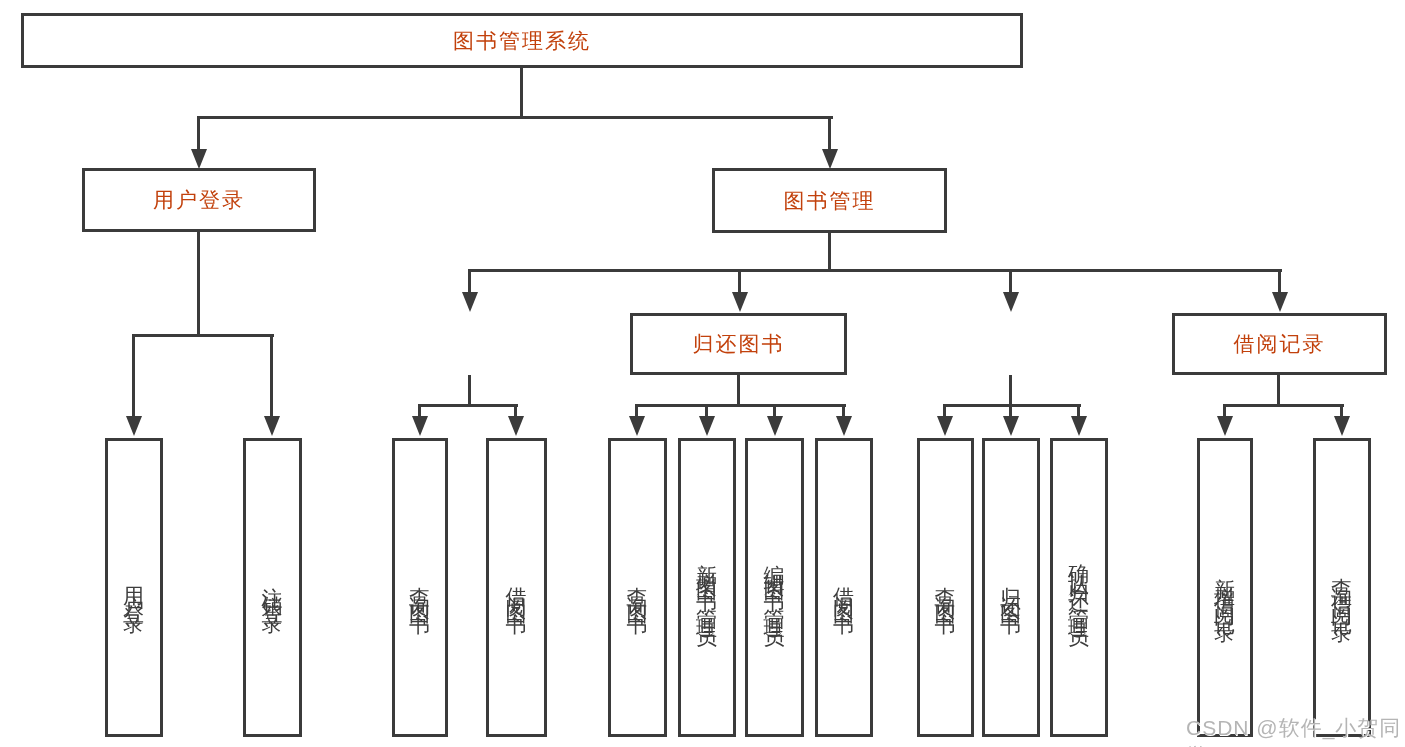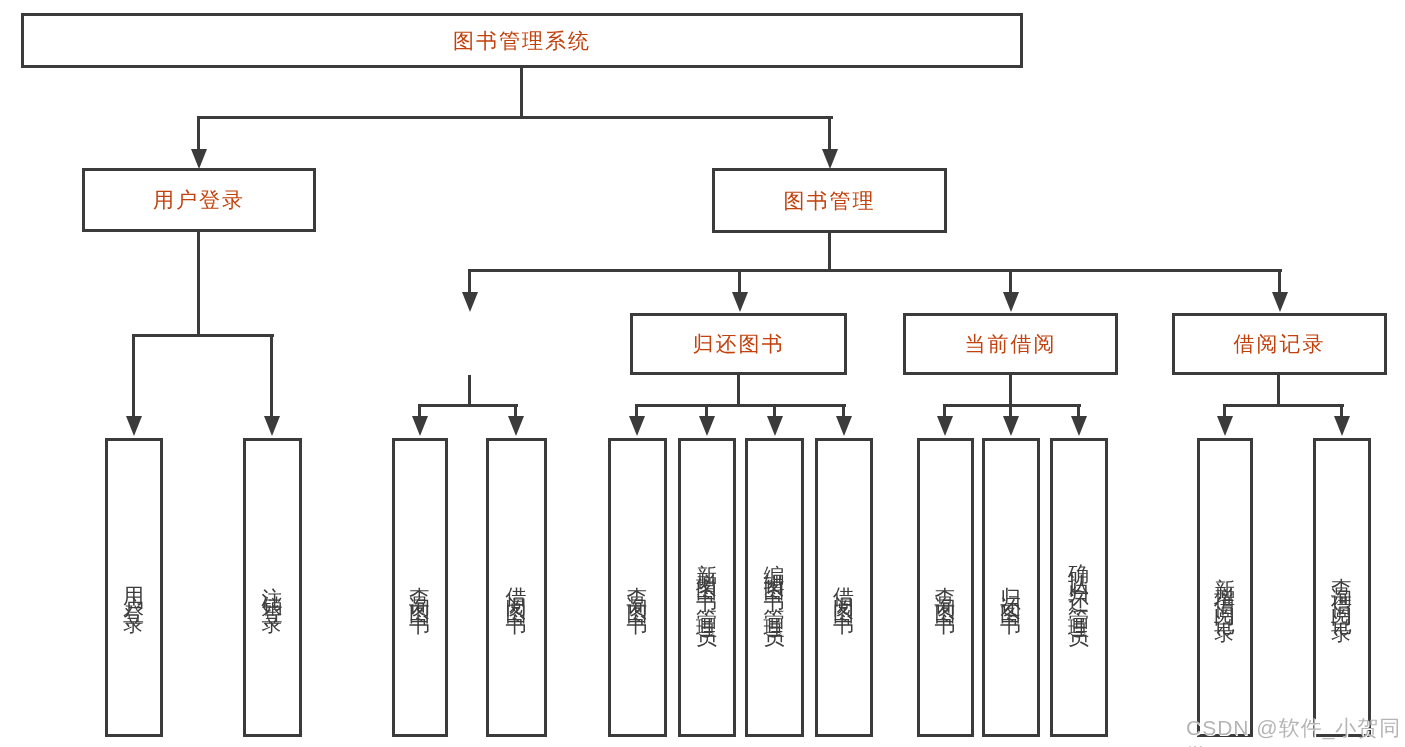--- a/index.html
+++ b/index.html
@@ -53,23 +53,20 @@
 
   <div class="hbox" style="left:82px;top:168px;width:234px;height:64px">
     <span>用户登录</span>
   </div>
   <div class="hbox" style="left:712px;top:168px;width:235px;height:65px">
     <span>图书管理</span>
   </div>
 
   <div class="hbox" style="left:630px;top:313px;width:217px;height:62px">
     <span>归还图书</span>
-  </div>
-  <div class="hbox" style="left:903px;top:313px;width:215px;height:62px">
-    <span>当前借阅</span>
   </div>
   <div class="hbox" style="left:1172px;top:313px;width:215px;height:62px">
     <span>借阅记录</span>
   </div>
 
   <div class="vbox" style="left:105px;width:58px">
     <span class="vtext">用户登录</span>
   </div>
   <div class="vbox" style="left:243px;width:59px">
     <span class="vtext">注销登录</span>

